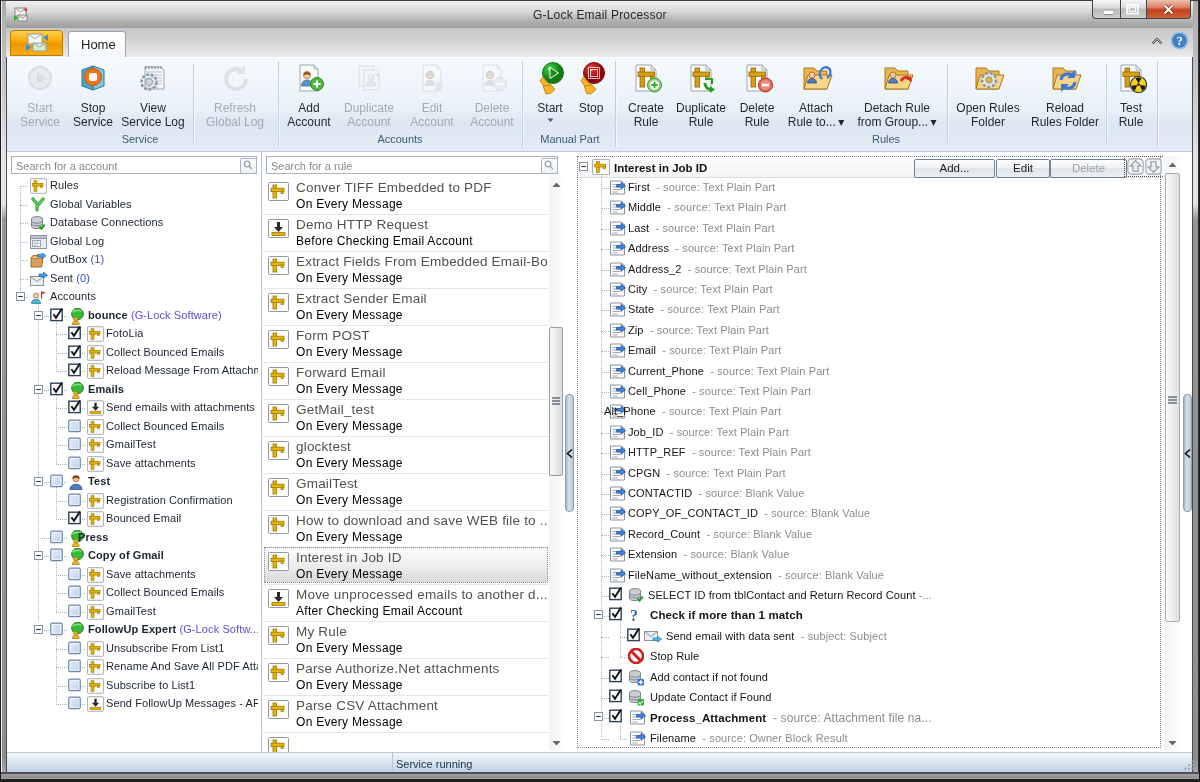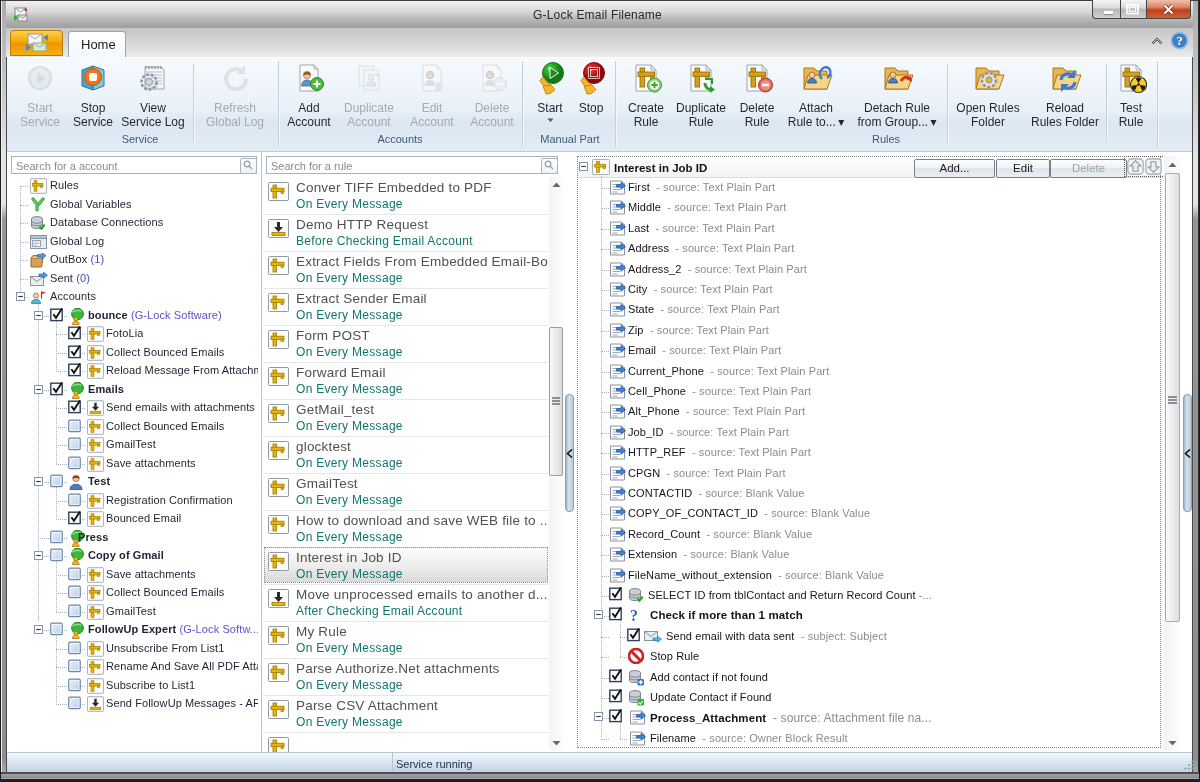--- a/index.html
+++ b/index.html
@@ -6,41 +6,41 @@
 #win{position:relative;width:1200px;height:782px}
 .treetxt{font-size:11px;letter-spacing:0.1px;color:#1b2430;white-space:nowrap}
 .bold{font-weight:bold}
 .gray{color:#8c8c8c}
 .rib-lbl{font-size:12px;color:#1f2630;text-align:center;line-height:14px;white-space:nowrap}
 .rib-lbl.dis{color:#a3aab6}
 .grp-lbl{font-size:11px;color:#3e5a78;text-align:center;position:absolute;top:133px;white-space:nowrap}
 .vsep{position:absolute;top:61px;height:86px;width:1px;background:#c3d0dd;border-right:1px solid #f4f8fc}
 .rowsep{position:absolute;left:263px;width:285px;height:1px;background:#e6e6e6}
 .rtitle{position:absolute;font-size:13.5px;letter-spacing:0.2px;font-weight:normal;color:#515151;white-space:nowrap}
-.rsub{position:absolute;font-size:12px;letter-spacing:0.3px;color:#0f766e;white-space:nowrap}
+.rsub{position:absolute;font-size:12px;letter-spacing:0.3px;color:#000000;white-space:nowrap}
 .ritem{position:absolute;font-size:11px;letter-spacing:0.1px;color:#141414;white-space:nowrap}
 .ritem.bold{font-size:11.5px}
 .btn7{position:absolute;height:17px;border:1px solid #76828e;border-radius:2px;background:linear-gradient(#fefefe,#f0f2f4 45%,#dfe5ea 46%,#eaeef2);font-size:11.5px;color:#1a1a1a;text-align:center;line-height:16px}
 .dotline{position:absolute;border-top:1px dotted #aab4be;height:0}
 .vdotline{position:absolute;border-left:1px dotted #aab4be;width:0}
 </style></head><body>
 <div id="win">
 <div class="abs" style="left:0;top:0;width:1200px;height:28px;background:linear-gradient(#f0f0f0,#d8d8d8 40%,#b4b4b4 70%,#9e9e9e);border-top:1px solid #3f3f3f;box-sizing:border-box"></div>
 <div class="abs" style="left:0;top:0;width:1px;height:782px;background:#1c1c1c"></div>
 <div class="abs" style="left:1px;top:1px;width:1px;height:780px;background:#efefef"></div>
 <div class="abs" style="left:2px;top:1px;width:4px;height:780px;background:linear-gradient(#ababab,#cacaca 12%,#e4e4e4 20%,#e4e4e4 26%,#969696 28%,#8e8e8e 97%,#b8b8b8)"></div>
 <div class="abs" style="left:6px;top:28px;width:1px;height:744px;background:#4a4a52"></div>
 <div class="abs" style="left:1199px;top:0;width:1px;height:782px;background:#1c1c1c"></div>
 <div class="abs" style="left:1198px;top:1px;width:1px;height:780px;background:#2e2e2e"></div>
 <div class="abs" style="left:1193px;top:1px;width:5px;height:780px;background:linear-gradient(#ababab,#cacaca 12%,#e4e4e4 20%,#e4e4e4 26%,#969696 28%,#8e8e8e 97%,#b8b8b8)"></div>
 <div class="abs" style="left:1192px;top:28px;width:1px;height:744px;background:#4a4a52"></div>
 <div class="abs" style="left:1px;top:772px;width:1198px;height:2px;background:#4e4e56"></div>
 <div class="abs" style="left:1px;top:774px;width:1198px;height:5px;background:linear-gradient(#a2a2a2,#8a8a8a 80%,#c4c4c4)"></div>
 <div class="abs" style="left:1px;top:779px;width:1198px;height:3px;background:#202020"></div>
-<div class="abs" style="left:533px;top:8px;font-size:12px;letter-spacing:0.2px;color:#2b2b2b">G-Lock Email Filename</div>
+<div class="abs" style="left:533px;top:8px;font-size:12px;letter-spacing:0.2px;color:#2b2b2b">G-Lock Email Processor</div>
 <svg class="abs" style="left:12px;top:6px" width="17" height="17" viewBox="0 0 17 17">
 <rect x="3" y="2" width="11" height="8" fill="#f4f4f4" stroke="#888"></rect>
 <path d="M3 2l5.5 4L14 2" fill="none" stroke="#999"></path>
 <path d="M2 9l4 3-4 3z" fill="#2fae2f"></path>
 <path d="M15 6l-4-3 4-0.5z" fill="#d03030"></path>
 <rect x="6" y="9" width="9" height="6" fill="#e8e8e8" stroke="#888"></rect>
 <path d="M6 9l4.5 3L15 9" fill="none" stroke="#999"></path>
 </svg>
 <div class="abs" style="left:1092px;top:0;width:29px;height:19px;background:linear-gradient(#f6f6f6,#d8d8d8 45%,#b8b8b8 50%,#cfcfcf);border:1px solid #454545;border-top:none;border-radius:0 0 0 4px;box-sizing:border-box"></div>
 <div class="abs" style="left:1104px;top:11px;width:9px;height:3px;background:#fff;box-shadow:0 1px 1px #888"></div>
@@ -1055,21 +1055,21 @@
 <path d="M3.5 4.5h8M3.5 7h8M3.5 9.5h8M3.5 12h5" stroke="#a0aab4" stroke-width="1"></path>
 <path d="M7.5 4.6h4.5V2.4l4.5 3.4-4.5 3.4V7H7.5z" fill="#3d85e0" stroke="#1d4f9e" stroke-width="0.7"></path>
 </svg>
 <div class="ritem" style="left:628px;top:384.9999999999999px">Cell_Phone<span class="gray">&nbsp; - source: Text Plain Part</span></div>
 <svg class="abs" style="left:609px;top:404.39999999999986px" width="17" height="15" viewBox="0 0 17 15">
 <path d="M1.5 1h11l3 3v10h-14z" fill="#fcfcfc" stroke="#8a95a0"></path>
 <path d="M12.5 1l3 3h-3z" fill="#dde4ea" stroke="#8a95a0" stroke-width="0.7"></path>
 <path d="M3.5 4.5h8M3.5 7h8M3.5 9.5h8M3.5 12h5" stroke="#a0aab4" stroke-width="1"></path>
 <path d="M7.5 4.6h4.5V2.4l4.5 3.4-4.5 3.4V7H7.5z" fill="#3d85e0" stroke="#1d4f9e" stroke-width="0.7"></path>
 </svg>
-<div class="ritem" style="left:628px;top:405.39999999999986px">Alt_Phone<span class="gray">&nbsp; - source: Text Plain Part</span></div>
+<div class="ritem" style="left:604px;top:405.39999999999986px">Alt_Phone<span class="gray">&nbsp; - source: Text Plain Part</span></div>
 <svg class="abs" style="left:609px;top:424.79999999999984px" width="17" height="15" viewBox="0 0 17 15">
 <path d="M1.5 1h11l3 3v10h-14z" fill="#fcfcfc" stroke="#8a95a0"></path>
 <path d="M12.5 1l3 3h-3z" fill="#dde4ea" stroke="#8a95a0" stroke-width="0.7"></path>
 <path d="M3.5 4.5h8M3.5 7h8M3.5 9.5h8M3.5 12h5" stroke="#a0aab4" stroke-width="1"></path>
 <path d="M7.5 4.6h4.5V2.4l4.5 3.4-4.5 3.4V7H7.5z" fill="#3d85e0" stroke="#1d4f9e" stroke-width="0.7"></path>
 </svg>
 <div class="ritem" style="left:628px;top:425.79999999999984px">Job_ID<span class="gray">&nbsp; - source: Text Plain Part</span></div>
 <svg class="abs" style="left:609px;top:445.1999999999998px" width="17" height="15" viewBox="0 0 17 15">
 <path d="M1.5 1h11l3 3v10h-14z" fill="#fcfcfc" stroke="#8a95a0"></path>
 <path d="M12.5 1l3 3h-3z" fill="#dde4ea" stroke="#8a95a0" stroke-width="0.7"></path>

